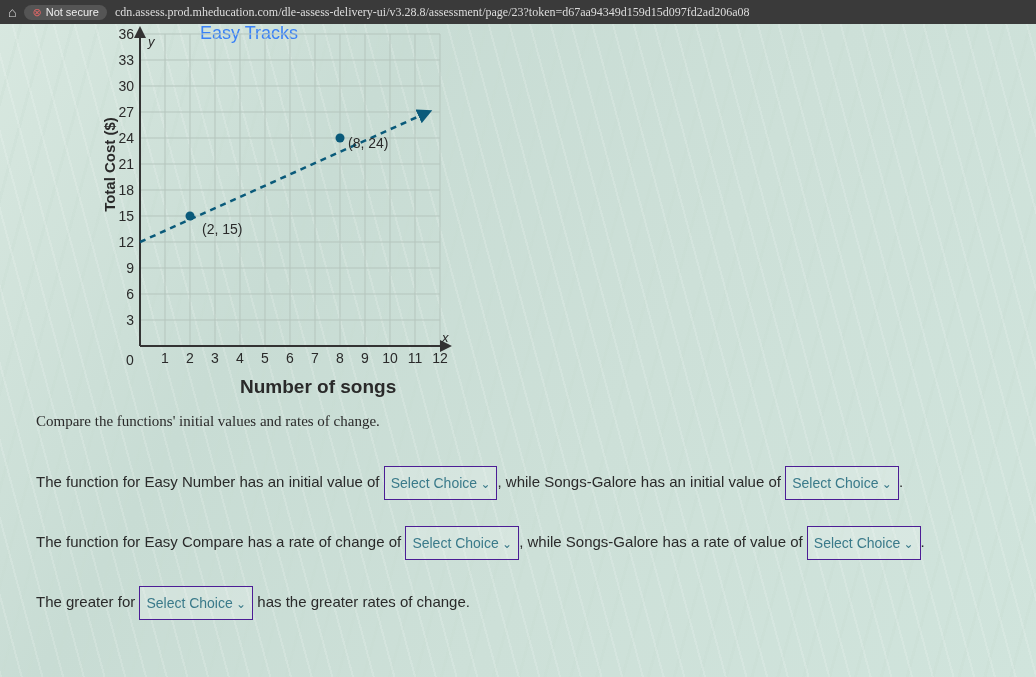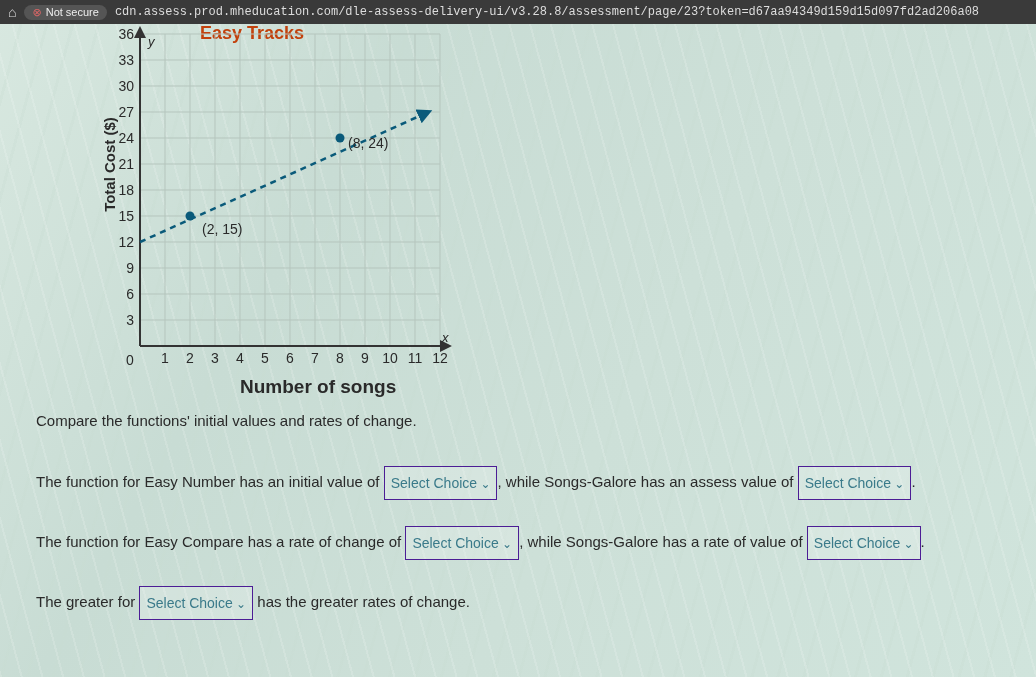--- a/index.html
+++ b/index.html
@@ -37,30 +37,30 @@
   .security-badge {
     background: #555;
     border-radius: 10px;
     padding: 1px 8px;
     display: flex;
     align-items: center;
     gap: 4px;
     font-size: 11px;
     color: #eee;
   }
-  .url { color: #ddd; font-size: 12px; font-family: Liberation Mono, monospace; }
+  .url { color: #ddd; font-size: 12px; font-family: Liberation Serif, serif; }
   .content {
     position: relative;
     z-index: 5;
     padding: 0 30px;
   }
   .chart-title {
-    color: #c2410c;
+    color: #3b82f6;
     font-size: 18px;
-    font-weight: bold;
+    font-weight: normal;
     position: absolute;
     left: 200px;
     top: -3px;
   }
   .chart-container {
     position: relative;
     margin-left: 60px;
     margin-top: 2px;
   }
   .chart-svg { display: block; }
@@ -87,21 +87,21 @@
     padding: 0 6px;
     font-size: 15px;
     color: #2a2a2a;
     position: relative;
     z-index: 5;
   }
   .question-line {
     margin-bottom: 26px;
     line-height: 2.0;
   }
-  .intro-line { margin-bottom: 30px; }
+  .intro-line { margin-bottom: 30px; font-family: Liberation Serif, serif; }
   .select-box {
     display: inline-block;
     border: 1px solid #4c1d95;
     padding: 2px 6px;
     color: #3a7a8a;
     font-size: 14px;
     background: rgba(255,255,255,0.2);
     cursor: pointer;
     vertical-align: middle;
   }
@@ -210,21 +210,21 @@
       <text x="58" y="20" font-size="13" font-style="italic" fill="#2a2a2a">y</text>
       <text x="352" y="316" font-size="13" font-style="italic" fill="#2a2a2a">x</text>
     </svg>
   </div>
 
   <div class="question-area">
     <div class="question-line intro-line">Compare the functions' initial values and rates of change.</div>
 
     <div class="question-line">
       <span>The function for Easy Number has an initial value of </span>
-      <span class="select-box">Select Choice</span><span>, while Songs-Galore has an assess value of </span>
+      <span class="select-box">Select Choice</span><span>, while Songs-Galore has an initial value of </span>
       <span class="select-box">Select Choice</span><span>.</span>
     </div>
 
 
     <div class="question-line">
       <span>The function for Easy Compare has a rate of change of </span>
       <span class="select-box">Select Choice</span><span>, while Songs-Galore has a rate of value of </span>
       <span class="select-box">Select Choice</span><span>.</span>
     </div>
 

